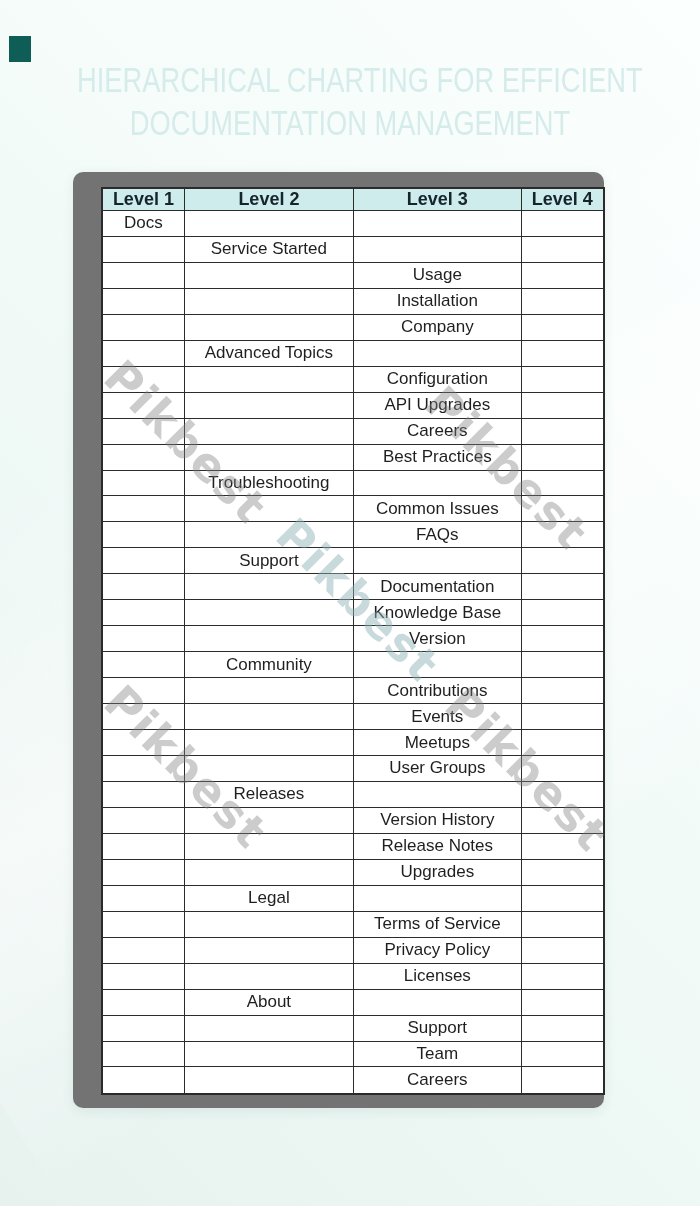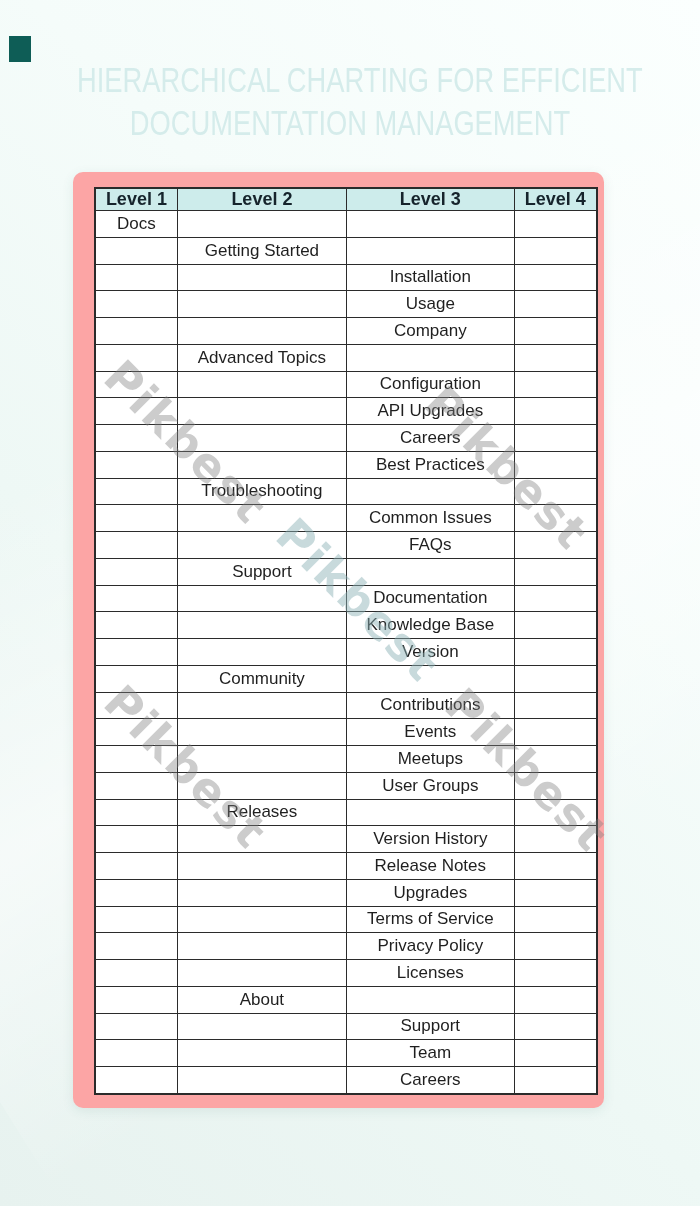--- a/index.html
+++ b/index.html
@@ -40,25 +40,25 @@
     letter-spacing: 0px;
     transform: scaleX(0.78);
     transform-origin: 50% 0;
     white-space: nowrap;
   }
   .title .title-line { display: block; }
   .card {
     position: absolute;
     left: 73px; top: 172px;
     width: 531px; height: 936px;
-    background: #fca5a5;
+    background: #737373;
     border-radius: 10px;
     box-shadow: 0 3px 12px rgba(50, 105, 95, 0.10);
     box-sizing: border-box;
-    padding: 15px 14px 13px 21px;
+    padding: 15px 14px 13px 28px;
   }
   table.hier-table {
     width: 504px;
     height: 908px;
     border-collapse: collapse;
     table-layout: fixed;
     border: 2px solid #2b2b2b;
   }
   table.hier-table th,
   table.hier-table td {
@@ -128,39 +128,39 @@
     </thead>
     <tbody>
         <tr>
           <td>Docs</td>
           <td></td>
           <td></td>
           <td></td>
         </tr>
         <tr>
           <td></td>
-          <td>Getting Started</td>
-          <td></td>
+          <td>Service Started</td>
+          <td></td>
+          <td></td>
+        </tr>
+        <tr>
+          <td></td>
+          <td></td>
+          <td>Usage</td>
           <td></td>
         </tr>
         <tr>
           <td></td>
           <td></td>
           <td>Installation</td>
           <td></td>
         </tr>
         <tr>
           <td></td>
           <td></td>
-          <td>Usage</td>
-          <td></td>
-        </tr>
-        <tr>
-          <td></td>
-          <td></td>
           <td>Company</td>
           <td></td>
         </tr>
         <tr>
           <td></td>
           <td>Advanced Topics</td>
           <td></td>
           <td></td>
         </tr>
         <tr>
@@ -274,20 +274,26 @@
         <tr>
           <td></td>
           <td></td>
           <td>Release Notes</td>
           <td></td>
         </tr>
         <tr>
           <td></td>
           <td></td>
           <td>Upgrades</td>
+          <td></td>
+        </tr>
+        <tr>
+          <td></td>
+          <td>Legal</td>
+          <td></td>
           <td></td>
         </tr>
         <tr>
           <td></td>
           <td></td>
           <td>Terms of Service</td>
           <td></td>
         </tr>
         <tr>
           <td></td>

